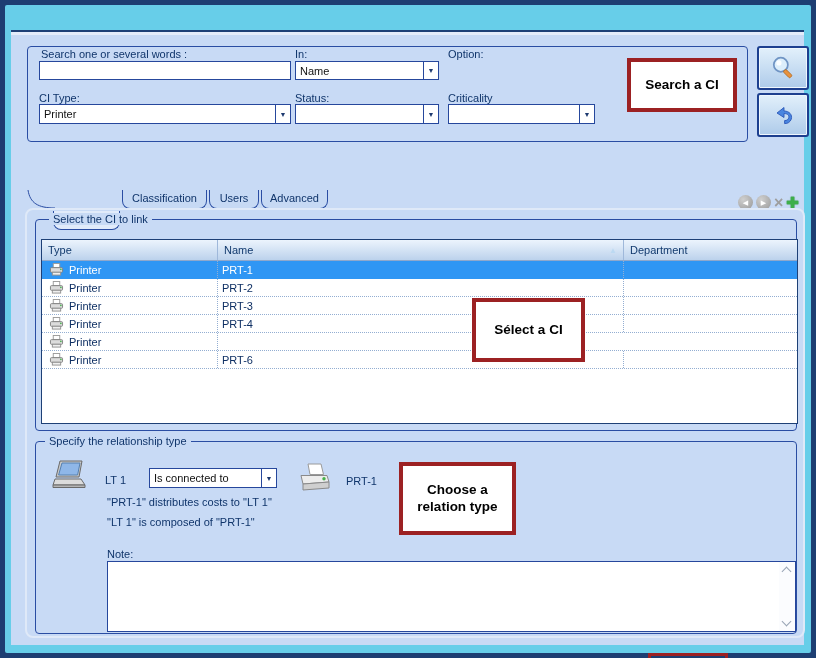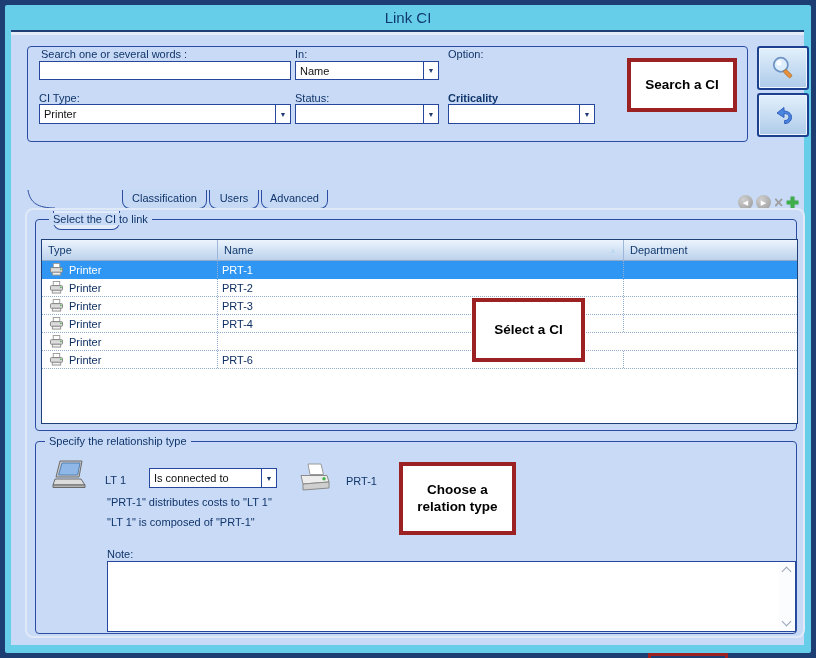--- a/index.html
+++ b/index.html
@@ -75,23 +75,20 @@
   .chev.up { top:6px; transform:rotate(-135deg); }
   .chev.down { bottom:6px; transform:rotate(45deg); }
 
   #ok-redbox { position:absolute; left:637px; top:621px; width:80px; height:36px; border:3px solid #9c2123; }
 </style>
 </head>
 <body>
 
 <div id="win">
   <div id="cyan"></div>
-  <div id="titlebar">
-    <span>Link CI</span>
-  </div>
 
   <div id="bodyarea">
 
     <div class="panel" style="left:16px; top:14px; width:721px; height:96px;"></div>
 
     <span class="lbl" style="left:30px; top:16px;">Search one or several words :</span>
     <span class="inp" style="left:28px; top:29px; width:252px; height:19px;">
       <input value="" style="">
     </span>
 
@@ -108,21 +105,21 @@
       <span class="ctext">Printer</span>
       <span class="cbtn">▼</span>
     </div>
 
     <span class="lbl" style="left:284px; top:60px;">Status:</span>
     <div class="combo" style="left:284px; top:72px; width:144px; height:20px;">
       <span class="ctext"></span>
       <span class="cbtn">▼</span>
     </div>
 
-    <span class="lbl" style="left:437px; top:60px;font-weight:bold;">Criticality</span>
+    <span class="lbl" style="left:437px; top:60px;">Criticality</span>
     <div class="combo" style="left:437px; top:72px; width:147px; height:20px;">
       <span class="ctext"></span>
       <span class="cbtn">▼</span>
     </div>
 
     <div class="callout" style="left:616px; top:26px; width:110px; height:54px;">
       <span>Search a CI</span>
     </div>
 
     <div class="sqbtn" style="left:746px; top:14px;">

